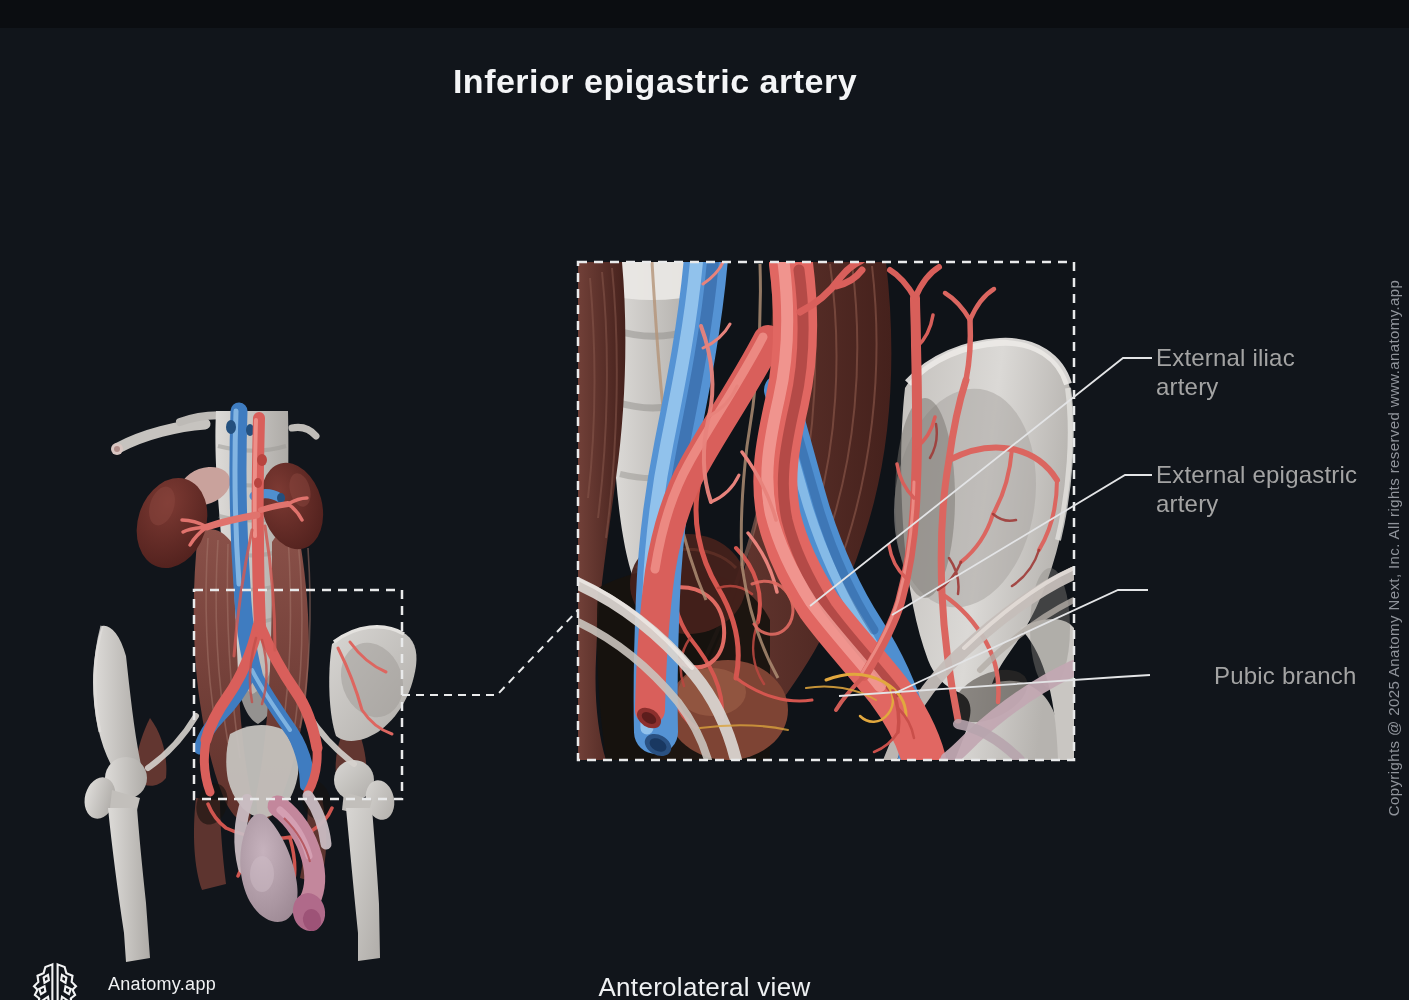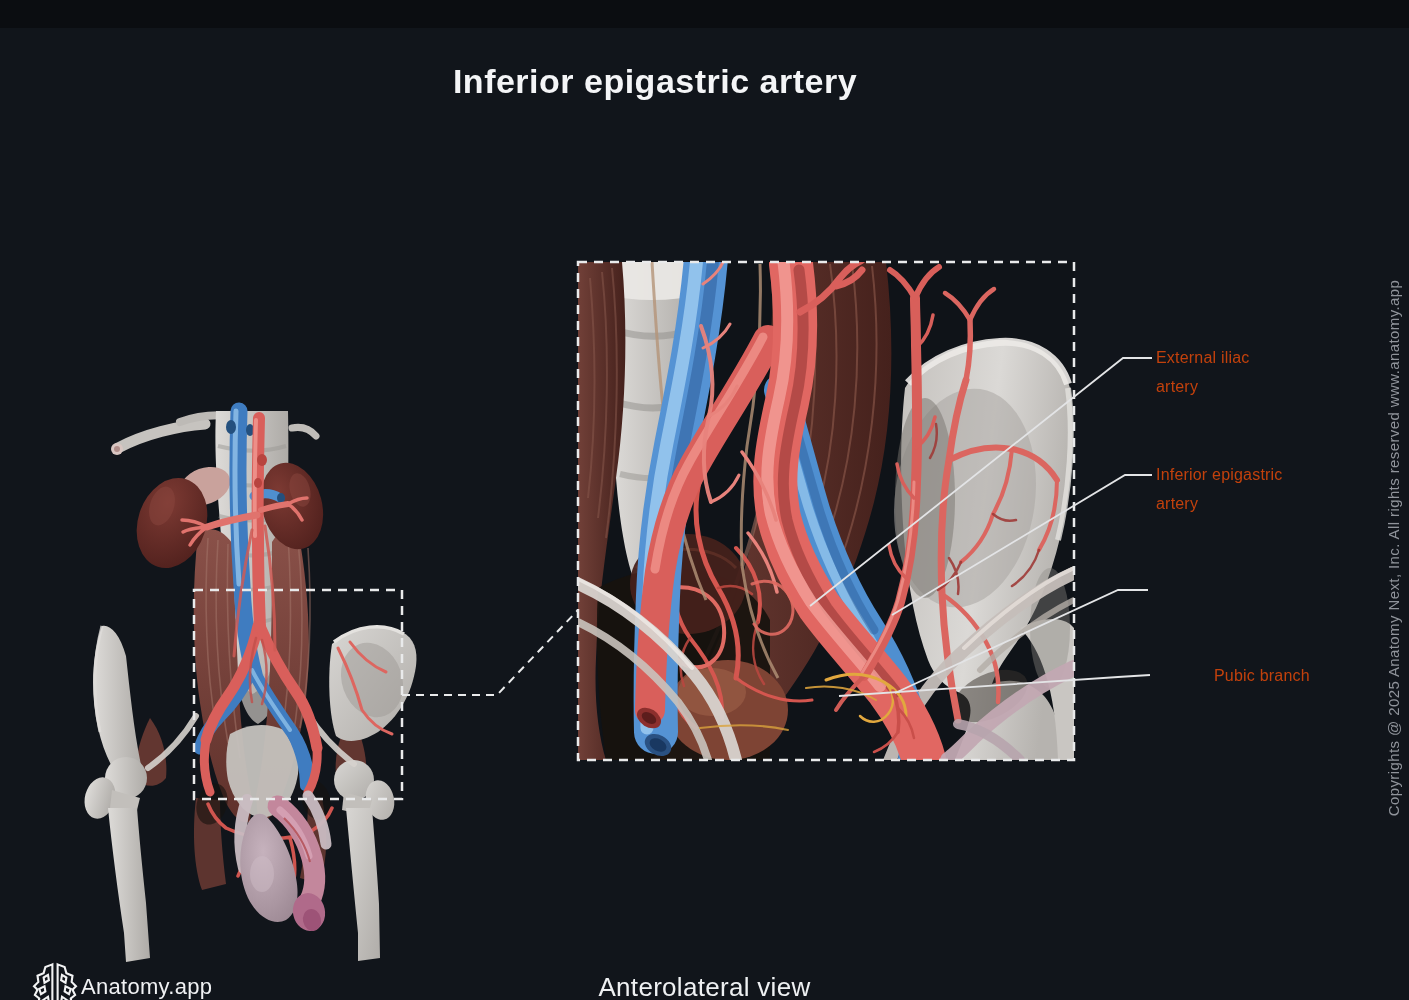--- a/index.html
+++ b/index.html
@@ -1,26 +1,26 @@
 <!DOCTYPE html>
 <html><head>
 <meta charset="utf-8">
 <style>
   html,body{margin:0;padding:0;background:#0b0d11;}
   .stage{position:relative;width:1409px;height:1000px;background:#11151b;overflow:hidden;
          font-family:"Liberation Sans",sans-serif;margin-top:28px;}
   .title{position:absolute;top:34px;left:0;width:1310px;text-align:center;
          font-size:34px;font-weight:700;color:#f4f5f7;letter-spacing:.5px;}
   .art{position:absolute;left:0;top:0;}
-  .anno{position:absolute;color:#c2410c;font-size:16px;line-height:29px;
+  .anno{position:absolute;color:#a3a3a3;font-size:24px;line-height:29px;
         font-weight:500;letter-spacing:.2px;white-space:nowrap;}
   .anno span{display:block;}
   .caption{position:absolute;top:944px;left:0;width:1409px;text-align:center;
            font-size:26px;font-weight:500;color:#eef0f2;letter-spacing:.3px;}
-  .brand{position:absolute;left:81px;top:946px;font-size:22px;font-weight:500;
+  .brand{position:absolute;left:108px;top:946px;font-size:18px;font-weight:500;
          color:#f0f1f3;letter-spacing:.3px;}
   .logo{position:absolute;left:29px;top:932px;width:52px;height:56px;}
   .copyright{position:absolute;left:1393px;top:520px;
              transform:translate(-50%,-50%) rotate(-90deg);
              white-space:nowrap;font-size:15px;color:#90949b;letter-spacing:.4px;}
 </style>
 </head>
 <body>
 
 <div class="stage">
@@ -326,21 +326,21 @@
       <polyline points="895,665 1118,562 1148,562"></polyline>
       <polyline points="839,668 1118,649 1150,647"></polyline>
     </g>
   </svg>
 
   <div class="anno" style="left:1156px;top:315px;">
     <span>External iliac</span>
     <span>artery</span>
   </div>
   <div class="anno" style="left:1156px;top:432px;">
-    <span>Inferior epigastric</span>
+    <span>External epigastric</span>
     <span>artery</span>
   </div>
   <div class="anno" style="left:1214px;top:633px;">
     <span>Pubic branch</span>
   </div>
 
   <svg class="logo" viewBox="0 0 54 64" fill="none" stroke="#f2f3f4" stroke-width="2.4" stroke-linejoin="miter">
     <path d="M24,5 L16,8 L14,15 L7,18 L8,25 L3,30 L7,34 L4,40 L9,44 L8,50 L15,53 L14,58 L21,60 L24,56 Z"></path>
     <path d="M14,20 L19,17 L20,23 L15,26 Z M9,33 L15,30 L16,36 L11,39 Z M13,46 L19,42 L20,48 L15,51 Z"></path>
     <path d="M30,5 L38,8 L40,15 L47,18 L46,25 L51,30 L47,34 L50,40 L45,44 L46,50 L39,53 L40,58 L33,60 L30,56 Z"></path>

